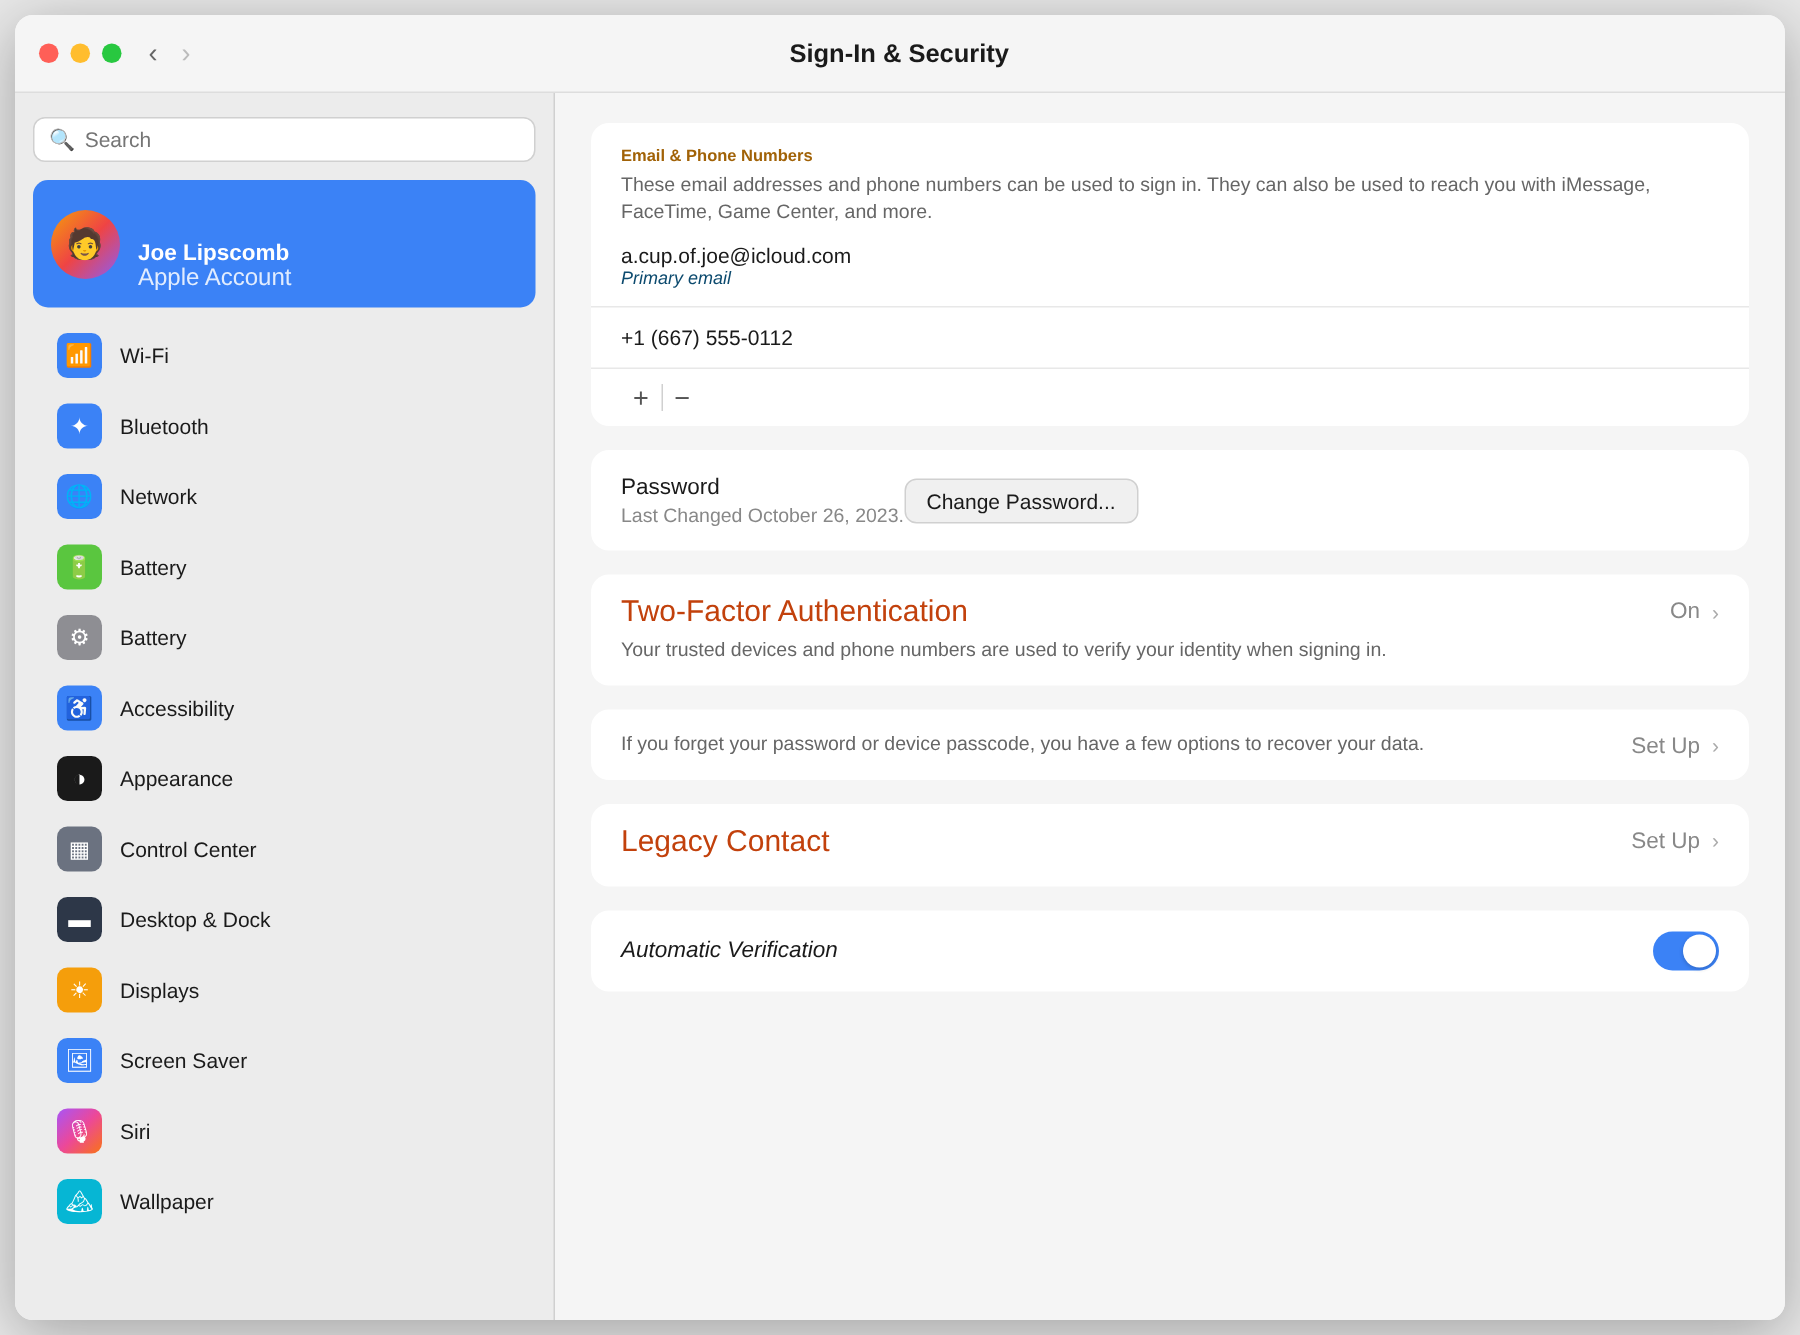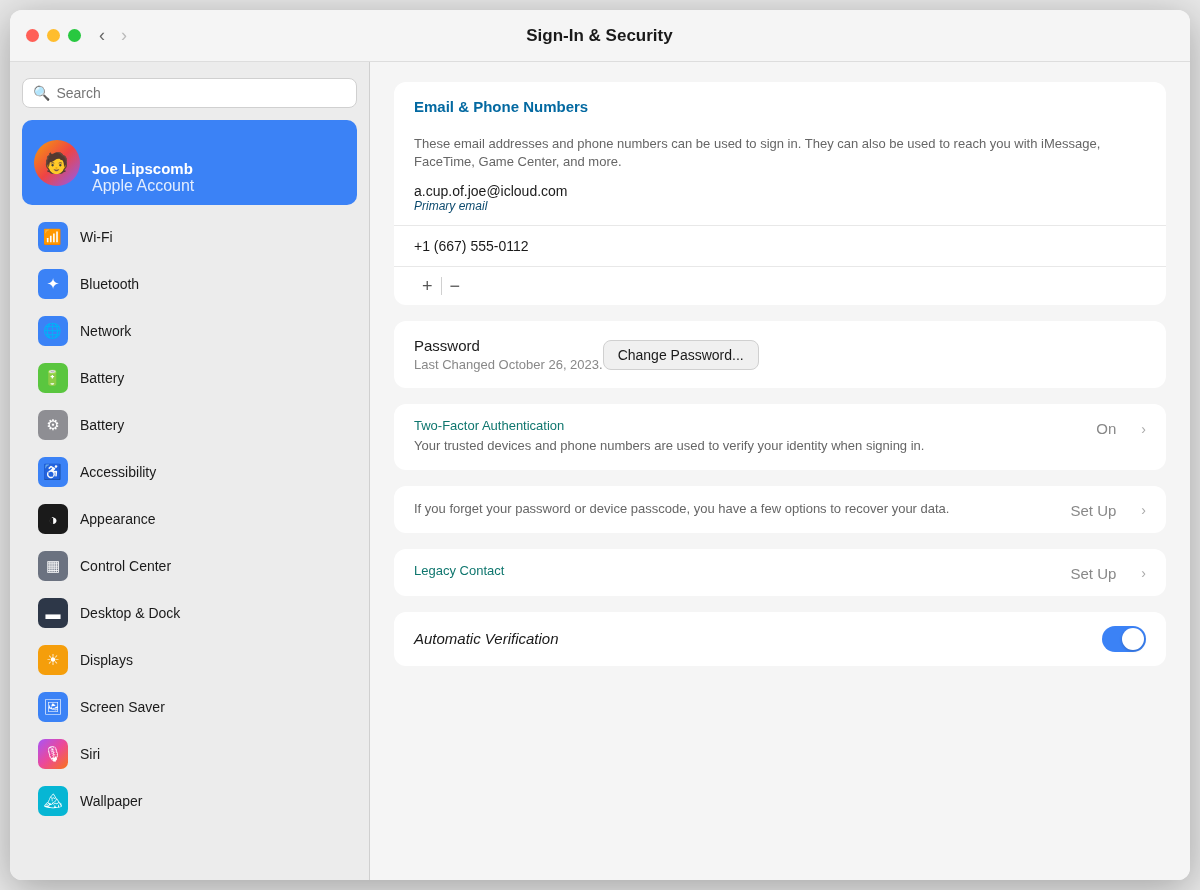--- a/index.html
+++ b/index.html
@@ -175,24 +175,24 @@
       background: #ffffff;
       border-radius: 12px;
       margin-bottom: 16px;
       overflow: hidden;
     }
     .section-header {
       padding: 16px 20px 6px;
       border-bottom: 1px solid #e8e8e8;
     }
     .section-title {
-      font-size: 15px;
+      font-size: 11px;
       font-weight: 600;
-      color: #0369a1;
-      margin-bottom: 20px;
+      color: #a16207;
+      margin-bottom: 4px;
     }
     .section-desc {
       font-size: 13px;
       color: #666;
       line-height: 1.4;
     }
     
     .email-card .section-header { border-bottom: none; padding-bottom: 0; }
     .email-entry {
       padding: 12px 20px;
@@ -266,34 +266,34 @@
     
     .chevron-row {
       display: flex;
       align-items: flex-start;
       justify-content: space-between;
       padding: 14px 20px;
       cursor: pointer;
     }
     .row-left { flex: 1; }
     .row-title {
-      font-size: 13px;
+      font-size: 20px;
       font-weight: 500;
-      color: #0f766e;
+      color: #c2410c;
       margin-bottom: 4px;
     }
     .row-desc {
       font-size: 13px;
       color: #666;
       line-height: 1.4;
     }
     .row-right {
       display: flex;
       align-items: center;
-      gap: 25px;
+      gap: 8px;
       padding-top: 2px;
       flex-shrink: 0;
       margin-left: 16px;
     }
     .row-status {
       font-size: 15px;
       color: #888;
     }
     .chevron {
       font-size: 14px;

